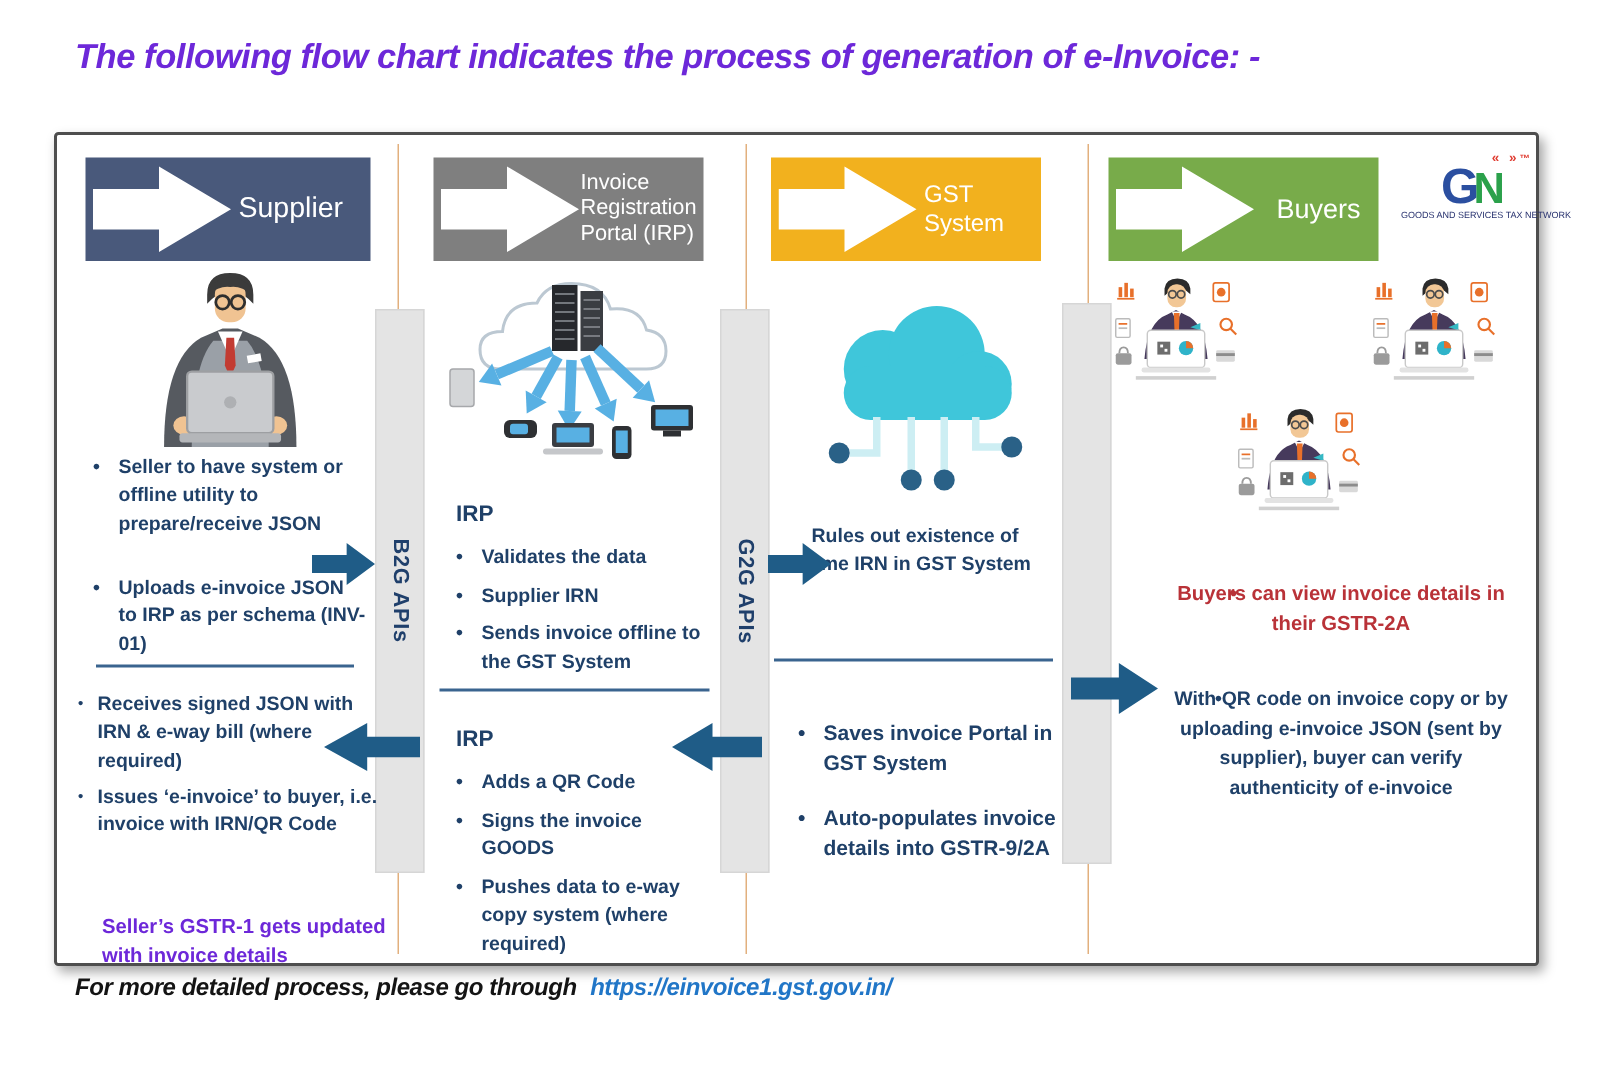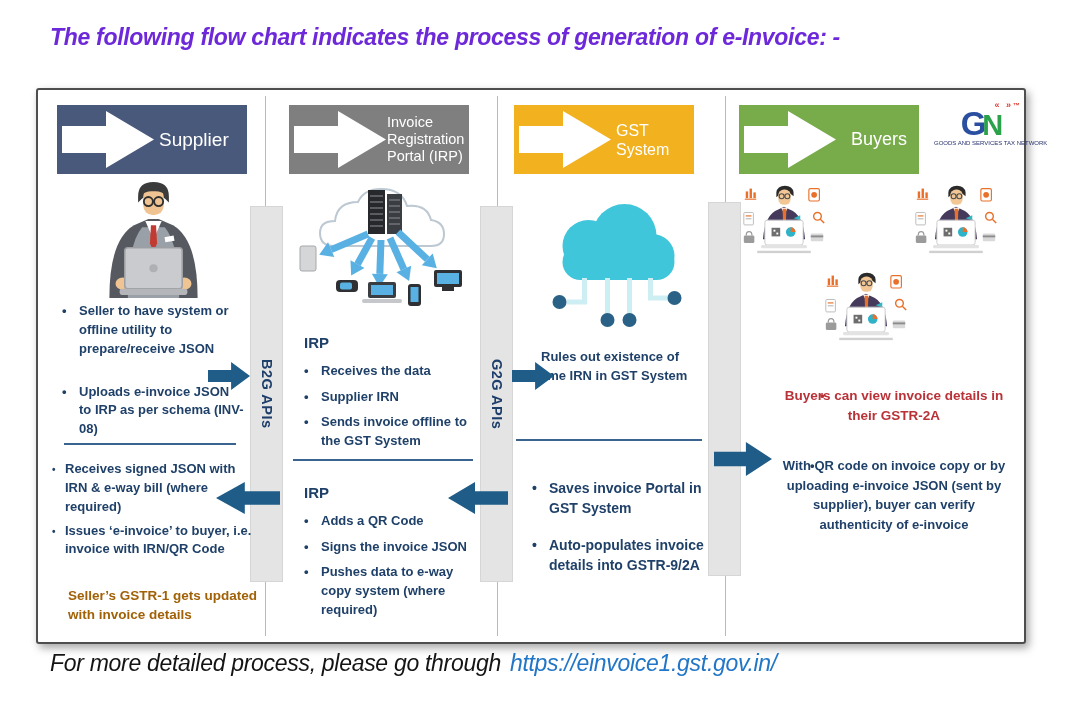--- a/index.html
+++ b/index.html
@@ -32,34 +32,34 @@
   .illus{position:absolute;}
   .buyer-fig{position:absolute;width:88px;height:80px;}
   .tblock{position:absolute;color:#1f4068;font-size:13px;line-height:1.45;font-weight:600;}
   .bullet{display:flex;align-items:flex-start;}
   .bdot{flex:none;width:17px;}
   .sup-top{left:24px;top:212px;width:182px;}
   .sup-top .bullet{margin-bottom:24px;}
   .sup-bot{left:14px;top:370px;width:202px;}
   .sup-bot .bullet{margin-bottom:5px;}
   .sup-bot .bdot{width:13px;font-size:10px;padding-top:3px;}
-  .sup-red{left:30px;top:497px;width:192px;color:#a16207;font-weight:bold;font-size:13.5px;line-height:1.4;}
+  .sup-red{left:30px;top:519px;width:192px;color:#6d28d9;font-weight:bold;font-size:13.5px;line-height:1.4;}
   .tb-head{font-weight:bold;font-size:15px;margin-bottom:8px;}
   .irp-top{left:266px;top:242px;width:176px;}
   .irp-bot{left:266px;top:392px;width:172px;}
   .irp-list .bullet{margin-bottom:7px;}
   .gst-top{left:488px;top:258px;width:168px;text-align:center;}
   .gst-bot{left:494px;top:388px;width:184px;font-size:14px;}
   .gst-bot .bullet{margin-bottom:16px;}
   .buy-red{left:746px;top:296px;width:220px;text-align:center;color:#b93238;font-weight:bold;font-size:13.5px;line-height:1.5;}
   .buy-blue{left:742px;top:366px;width:228px;text-align:center;line-height:1.5;}
   .abs-dot{position:absolute;top:0;}
   .buy-red .abs-dot{left:36px;}
   .buy-blue .abs-dot{left:30px;}
-  .page-footer{position:absolute;left:50px;top:650px;font-style:italic;font-weight:normal;font-size:23px;color:#141414;letter-spacing:-.3px;}
+  .page-footer{position:absolute;left:50px;top:650px;font-style:italic;font-weight:bold;font-size:16px;color:#141414;letter-spacing:-.3px;}
   .footer-link{color:#2176c7;margin-left:9px;}
 </style>
 </head>
 <body>
 
 <div class="page">
 
   <div class="page-title">The following flow chart indicates the process of generation of e-Invoice: -</div>
 
   <div class="frame">
@@ -266,59 +266,59 @@
     <div class="hline" style="left:255px;top:369px;width:180px"></div>
     <div class="hline" style="left:478px;top:349px;width:186px"></div>
 
     <div class="tblock sup-top">
       <div class="bullet">
           <span class="bdot">•</span>
           <span>Seller to have system or offline utility to prepare/receive JSON</span>
         </div>
       <div class="bullet">
           <span class="bdot">•</span>
-          <span>Uploads e-invoice JSON to IRP as per schema (INV-08)</span>
+          <span>Uploads e-invoice JSON to IRP as per schema (INV-01)</span>
         </div>
     </div>
     <div class="tblock sup-bot">
       <div class="bullet">
           <span class="bdot">•</span>
           <span>Receives signed JSON with IRN &amp; e-way bill (where required)</span>
         </div>
       <div class="bullet">
           <span class="bdot">•</span>
           <span>Issues ‘e-invoice’ to buyer, i.e. invoice with IRN/QR Code</span>
         </div>
     </div>
     <div class="tblock sup-red">Seller’s GSTR-1 gets updated with invoice details</div>
 
     <div class="tblock irp-top irp-list">
       <div class="tb-head">IRP</div>
       <div class="bullet">
           <span class="bdot">•</span>
-          <span>Receives the data</span>
+          <span>Validates the data</span>
         </div>
       <div class="bullet">
           <span class="bdot">•</span>
           <span>Supplier IRN</span>
         </div>
       <div class="bullet">
           <span class="bdot">•</span>
           <span>Sends invoice offline to the GST System</span>
         </div>
     </div>
     <div class="tblock irp-bot irp-list">
       <div class="tb-head">IRP</div>
       <div class="bullet">
           <span class="bdot">•</span>
           <span>Adds a QR Code</span>
         </div>
       <div class="bullet">
           <span class="bdot">•</span>
-          <span>Signs the invoice JSON</span>
+          <span>Signs the invoice GOODS</span>
         </div>
       <div class="bullet">
           <span class="bdot">•</span>
           <span>Pushes data to e-way copy system (where required)</span>
         </div>
     </div>
 
     <div class="tblock gst-top">Rules out existence of same IRN in GST System</div>
     <div class="tblock gst-bot">
       <div class="bullet">

